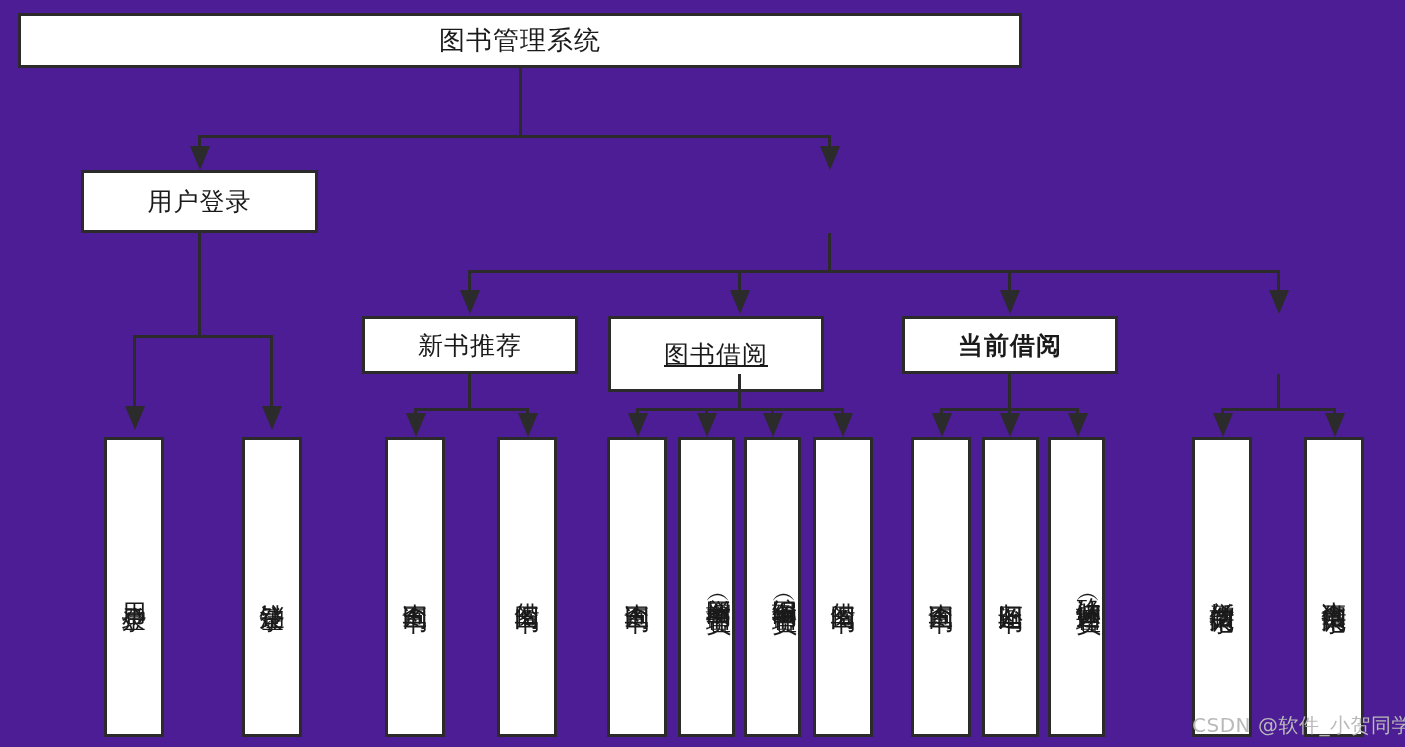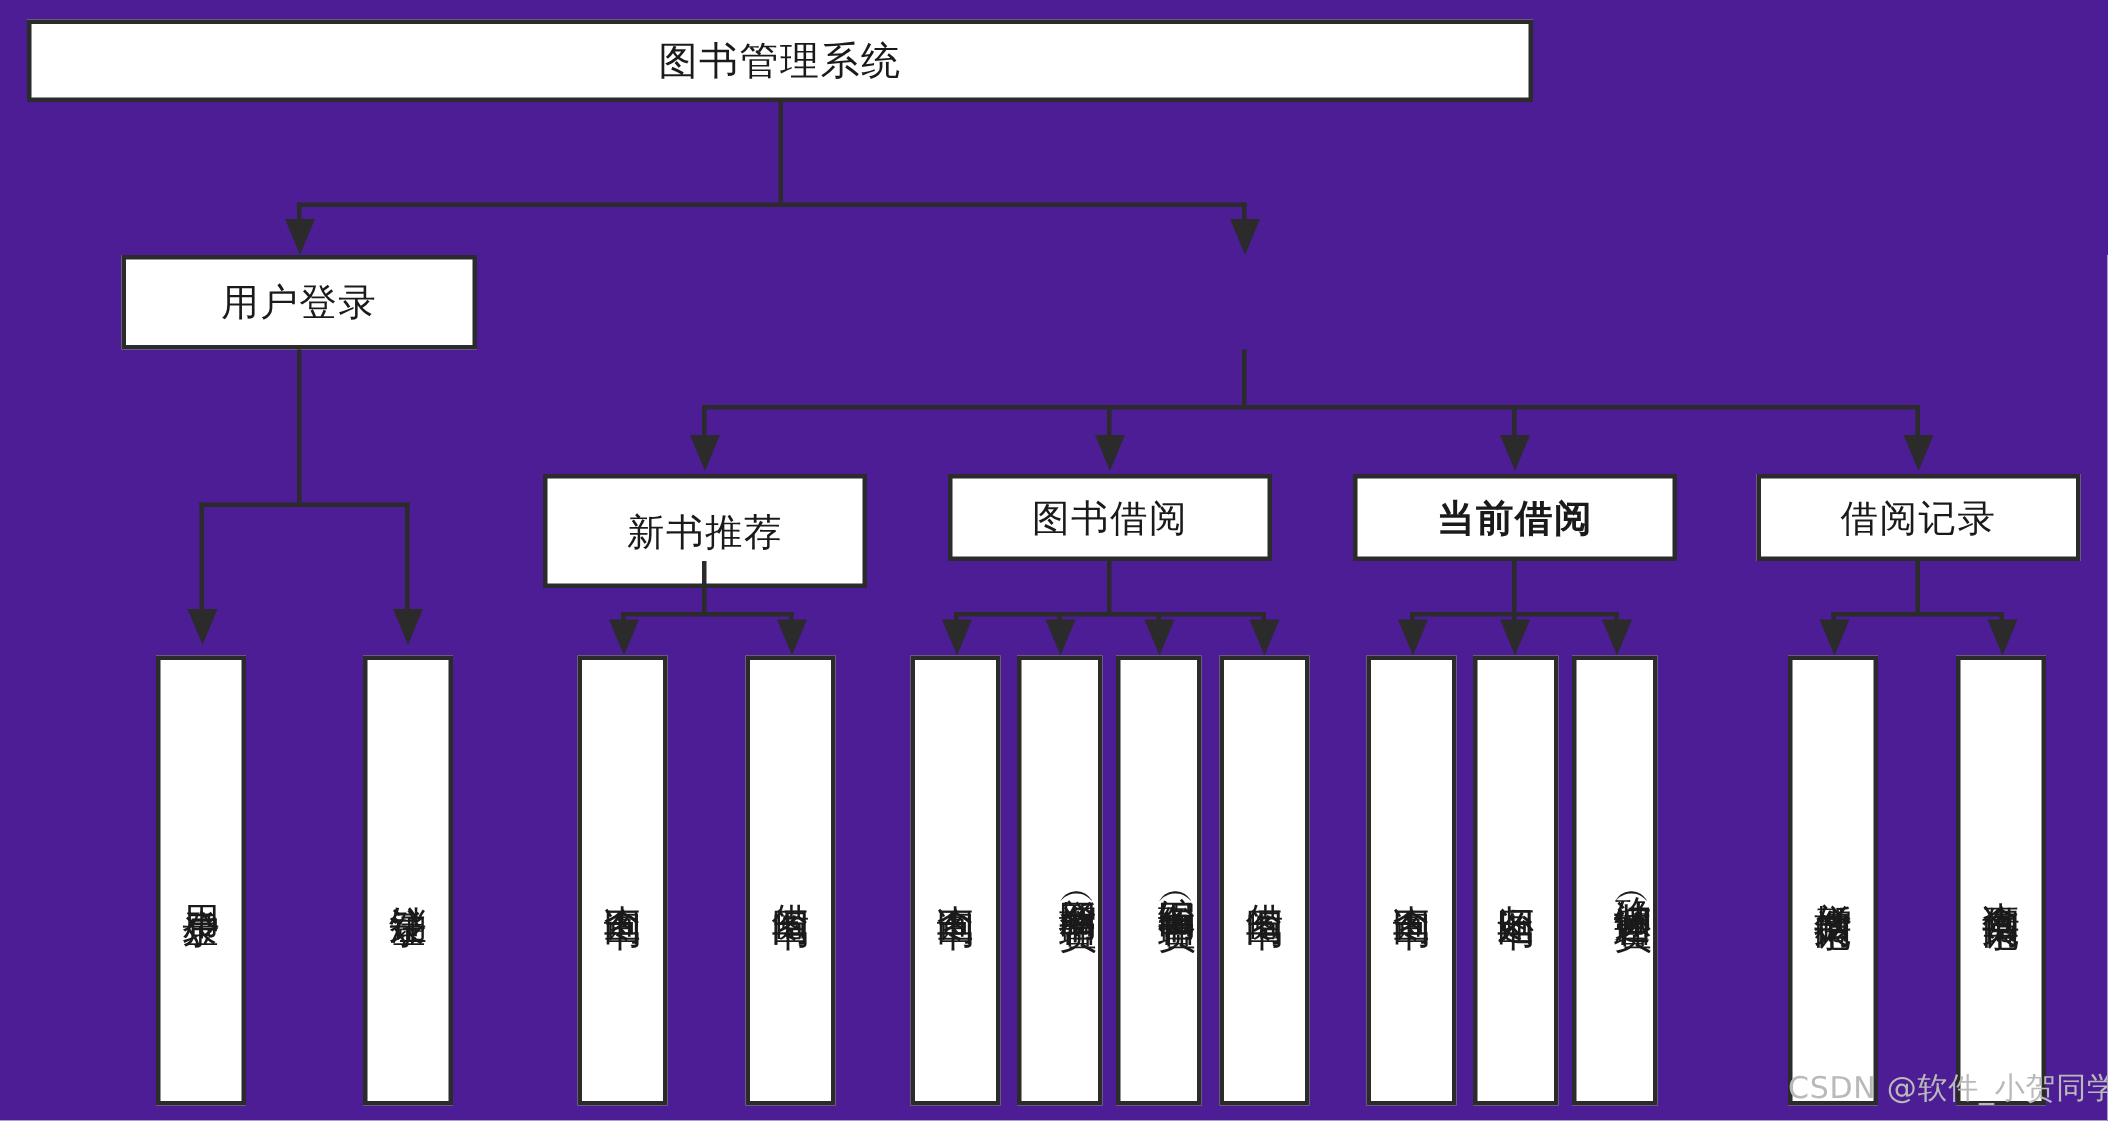--- a/index.html
+++ b/index.html
@@ -105,31 +105,28 @@
   <div class="edge h" style="left:468px; top:270px; width:812px; height:3px;"></div>
   <div class="edge v" style="left:468px; top:270px; width:3px; height:26px;"></div>
   <div class="arrow" style="left:460px; top:290px;"></div>
   <div class="edge v" style="left:738px; top:270px; width:3px; height:26px;"></div>
   <div class="arrow" style="left:730px; top:290px;"></div>
   <div class="edge v" style="left:1008px; top:270px; width:3px; height:26px;"></div>
   <div class="arrow" style="left:1000px; top:290px;"></div>
   <div class="edge v" style="left:1277px; top:270px; width:3px; height:26px;"></div>
   <div class="arrow" style="left:1269px; top:290px;"></div>
 
-  <div class="node horiz" style="left:362px; top:316px; width:216px; height:76px;">
+  <div class="node horiz" style="left:362px; top:316px; width:216px; height:58px;">
     <span>新书推荐</span>
   </div>
-  <div class="node horiz" style="left:632px; top:316px; width:216px; height:58px;">
+  <div class="node horiz" style="left:608px; top:316px; width:216px; height:76px;text-decoration:underline;">
     <span>图书借阅</span>
   </div>
   <div class="node horiz" style="left:902px; top:316px; width:216px; height:58px;font-weight:bold;">
     <span>当前借阅</span>
-  </div>
-  <div class="node horiz" style="left:1171px; top:316px; width:216px; height:58px;">
-    <span>借阅记录</span>
   </div>
 
   <div class="edge v" style="left:468px; top:374px; width:3px; height:34px;"></div>
   <div class="edge h" style="left:414px; top:408px; width:115px; height:3px;"></div>
   <div class="edge v" style="left:414px; top:408px; width:3px; height:12px;"></div>
   <div class="arrow" style="left:406px; top:413px;"></div>
   <div class="edge v" style="left:526px; top:408px; width:3px; height:12px;"></div>
   <div class="arrow" style="left:518px; top:413px;"></div>
 
   <div class="edge v" style="left:738px; top:374px; width:3px; height:34px;"></div>

